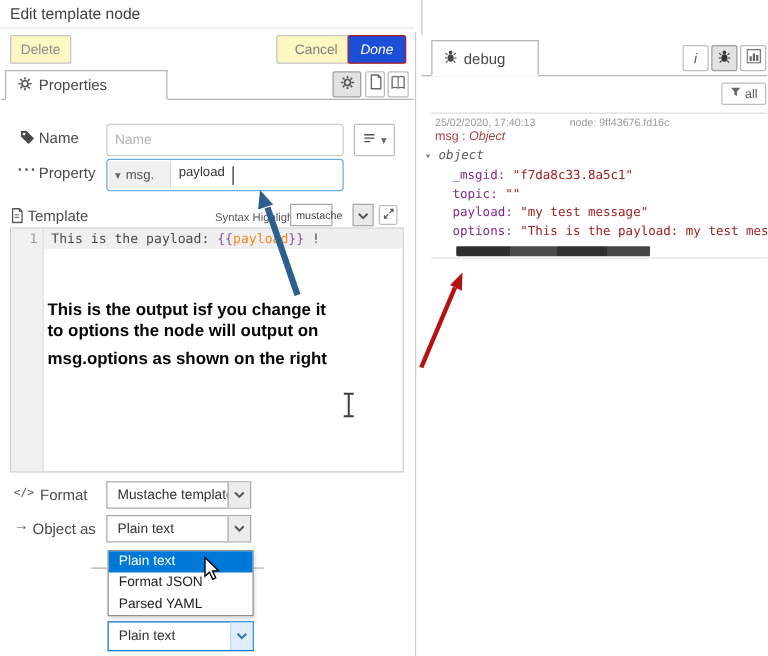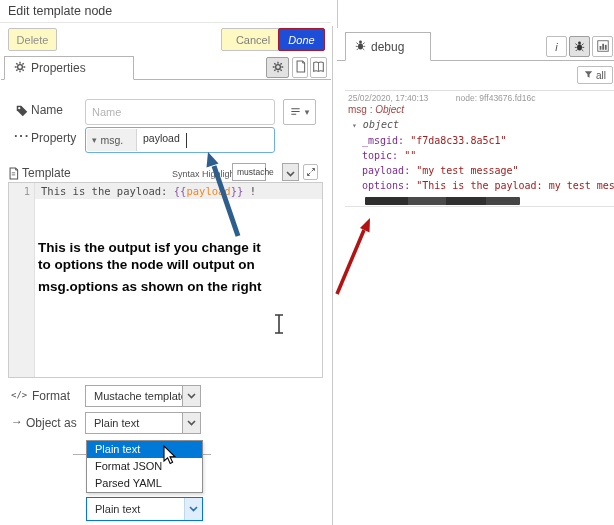--- a/index.html
+++ b/index.html
@@ -259,21 +259,21 @@
   </div>
 
   <div class="line" style="left:345px;top:90px;width:269px;height:1px;background:#dedede;"></div>
   <div class="abs dbg-small" style="left:348px;top:93px;">
     <span>25/02/2020, 17:40:13</span>
     <span style="margin-left:9px;padding-left:16px;">node: 9ff43676.fd16c</span>
   </div>
   <div class="dbg-msghead">
     <span>msg : </span><span style="font-style:italic;">Object</span>
   </div>
-  <div class="abs dbg-tree" style="left:352px;top:119px;color:#555;text-align:center;">
+  <div class="abs dbg-tree" style="left:340px;top:119px;color:#555;text-align:center;">
     <span style="font-size:8px;color:#777;">▾</span>
     <span style="font-style:italic;">object</span>
   </div>
 
   <div class="abs dbg-tree" style="left:362px;top:135px;">
     <span class="dbg-key">_msgid:</span>
     <span class="dbg-val">"f7da8c33.8a5c1"</span>
   </div>
   <div class="abs dbg-tree" style="left:362px;top:150px;">
     <span class="dbg-key">topic:</span>

